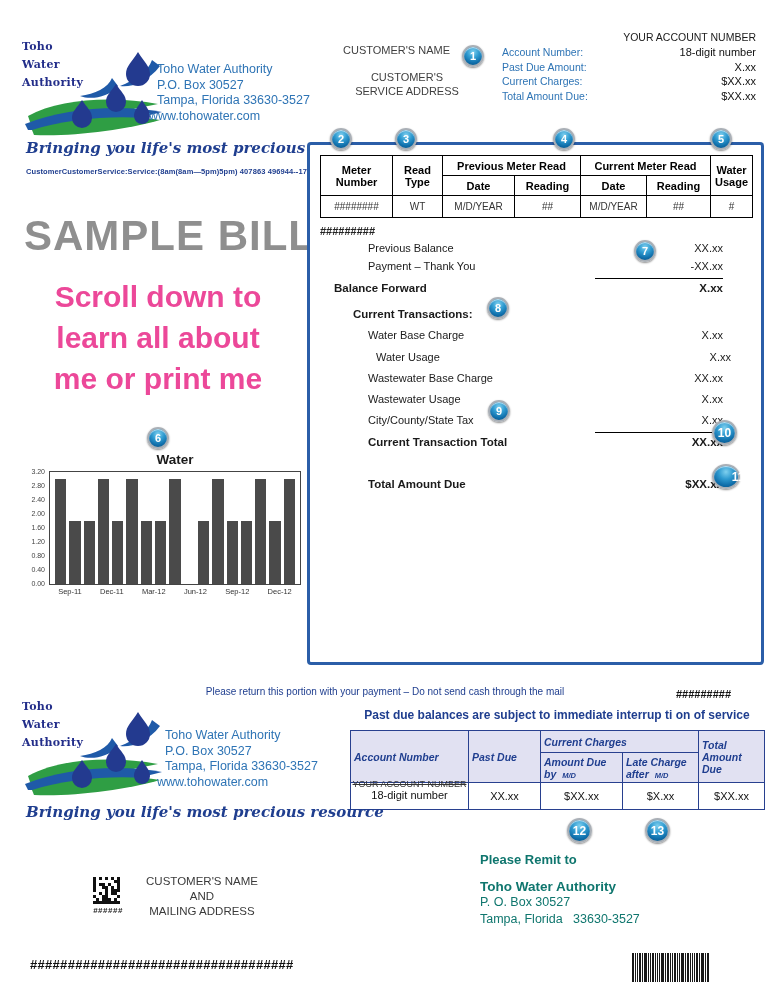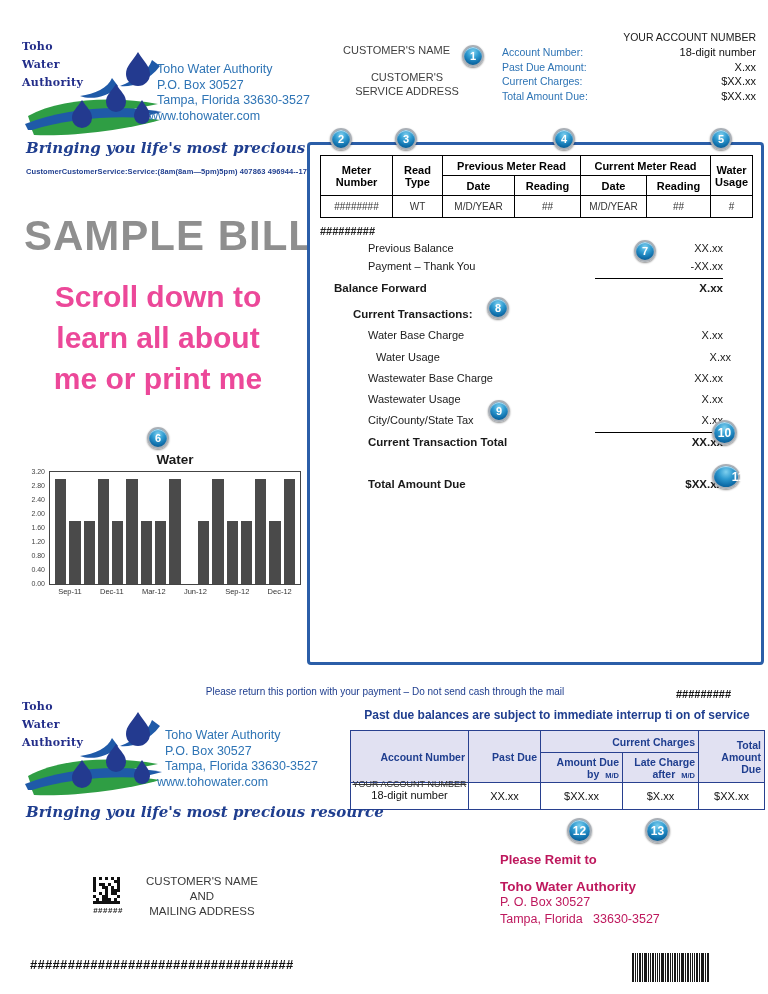--- a/index.html
+++ b/index.html
@@ -69,26 +69,26 @@
   .x-axis { margin-left:29px; width:252px; display:flex; justify-content:space-around; margin-top:2px; }
   .x-axis span { font-size:7.5px; color:#333; }
 
   
   .return-line { position:absolute; left:170px; top:686px; width:430px; text-align:center; font-size:10px; color:#1f3e8f; }
   .stub-ref { position:absolute; left:676px; top:688px; font-size:11px; font-weight:bold; color:#111; }
   .warning { position:absolute; left:348px; top:708px; width:418px; text-align:center; font-size:12px; font-weight:bold; color:#1f3e8f; }
 
   .stub-table { position:absolute; left:350px; top:730px; border-collapse:collapse; }
   .stub-table th, .stub-table td { border:1.8px solid #28408f; }
-  .stub-table th { background:#e1e1f2; color:#1f3e8f; font-size:10.5px; font-weight:bold; text-align:right; padding:2px 3px; }
+  .stub-table th { background:#e1e1f2; color:#1f3e8f; font-size:10.5px; font-weight:bold; text-align:left; padding:2px 3px;font-style:italic; }
   .stub-table td { background:#fff; font-size:11px; color:#111; text-align:center; height:27px; }
   .stub-table .md { font-size:7.5px; font-weight:bold; margin-left:6px; }
   .acct-strike { font-size:9px; color:#333; text-decoration:line-through; margin-top:-12px; background:transparent; }
 
-  .remit { position:absolute; left:480px; top:852px; color:#be185d;margin-left:20px; }
+  .remit { position:absolute; left:480px; top:852px; color:#0f766e; }
   .remit .t { font-size:13px; font-weight:bold; margin-bottom:12px; }
   .remit .n { font-size:13.5px; font-weight:bold; }
   .remit .l { font-size:12.5px; line-height:17px; white-space:pre; }
 
   .mailing { position:absolute; left:128px; top:874px; width:148px; text-align:center; font-size:11.5px; color:#3a3a3a; line-height:15px; }
   .dm-wrap { position:absolute; left:93px; top:877px; width:30px; text-align:center; }
   .barcode-2d { display:grid; grid-template-columns:repeat(9,3px); grid-auto-rows:3px; margin:0 auto; }
   .barcode-2d i { display:block; }
   .barcode-2d i.on { background:#111; }
   .dm-ref { font-size:8px; font-weight:bold; color:#222; margin-top:2px; letter-spacing:.5px; }

